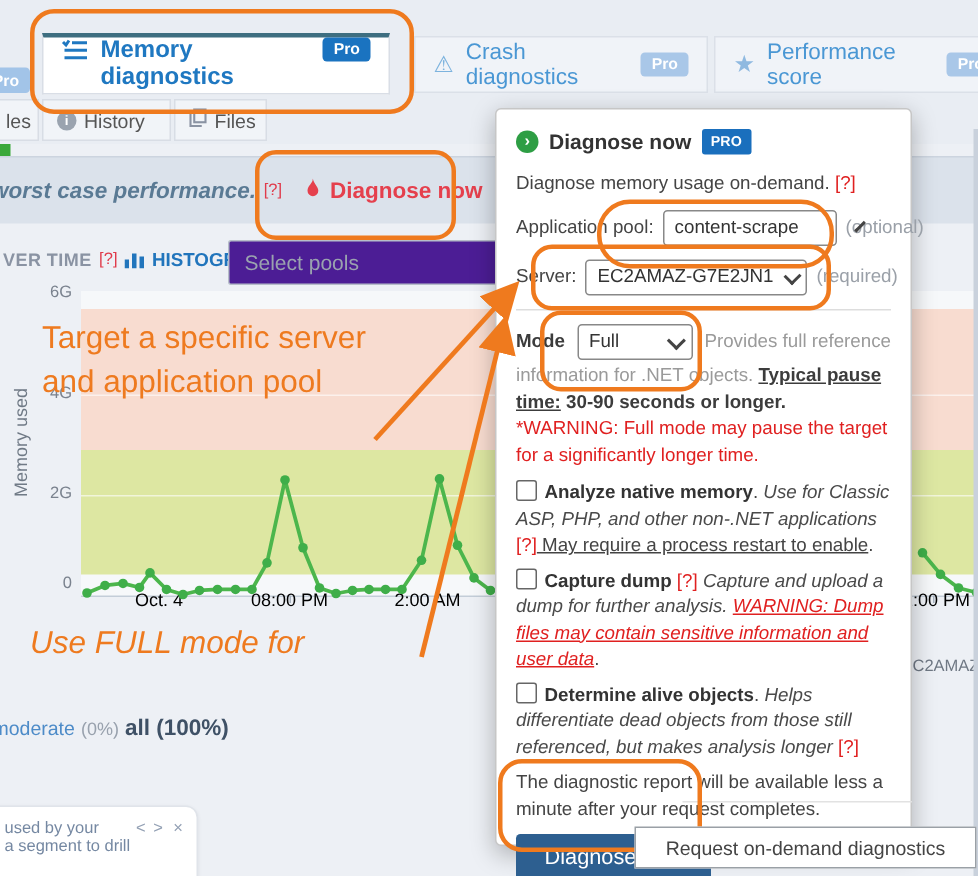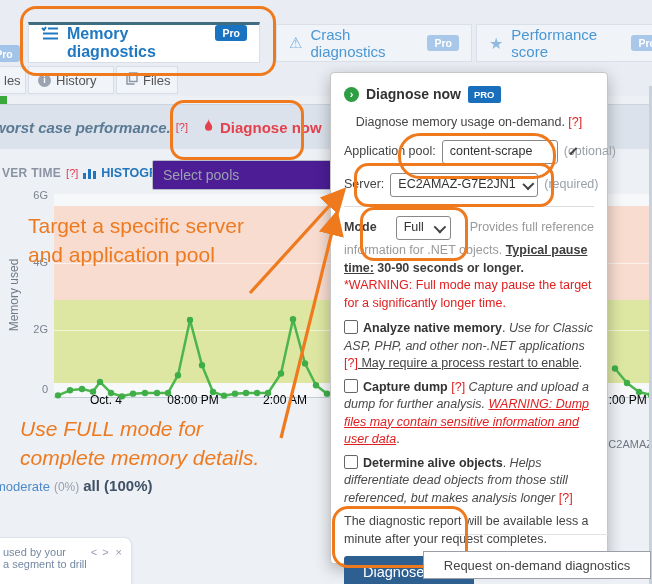--- a/index.html
+++ b/index.html
@@ -58,30 +58,30 @@
   .anno{color:#ee7a1f;font-size:21px;line-height:1.38;z-index:12;}
   
   .dialog{left:330px;top:72px;width:278px;height:492px;background:#fff;border:1px solid #c6c6c6;border-radius:4px;
           box-shadow:0 5px 16px rgba(0,0,0,.28);z-index:30;box-sizing:border-box;padding:12px 13px;
           font-size:12.5px;color:#444;line-height:1.4;}
   .dlg-header{display:flex;align-items:center;gap:7px;margin-bottom:9px;}
   .go-ic{width:15px;height:15px;border-radius:50%;background:#2e9e44;color:#fff;font-size:11px;font-weight:bold;
          display:flex;align-items:center;justify-content:center;line-height:1;}
   .dlg-title{font-weight:bold;color:#333;font-size:14px;}
   .badge-PRO{background:#1a6fbd;color:#fff;font-weight:bold;font-size:9.5px;border-radius:2px;padding:2px 6px;}
-  .dlg-intro{margin-bottom:9px;text-align:center;}
+  .dlg-intro{margin-bottom:9px;}
   .red{color:#e02020;}
   .dlg-row{display:flex;align-items:center;gap:6px;margin-bottom:9px;white-space:nowrap;}
   .note-gray{color:#9aa0a8;}
   .sel{display:inline-flex;align-items:center;justify-content:space-between;border:1px solid #888;border-radius:3px;
        background:#fff;height:24px;padding:0 7px;box-sizing:border-box;font-size:12.5px;color:#333;}
   .chev{width:7px;height:7px;border-right:2px solid #444;border-bottom:2px solid #444;transform:rotate(45deg) translateY(-2px);
         margin-left:7px;}
   .dlg-hr{border:none;border-top:1px solid #ddd;margin:4px 0 9px 0;}
-  .mode-row{display:flex;align-items:center;gap:19px;margin-bottom:2px;white-space:nowrap;}
+  .mode-row{display:flex;align-items:center;gap:8px;margin-bottom:2px;white-space:nowrap;}
   .bold-dark{font-weight:bold;color:#3c3c3c;}
   .gray-txt{color:#9a9a9a;}
   .mode-par{margin-bottom:8px;}
   .u{text-decoration:underline;}
   .cb-block{margin-bottom:6px;}
   .cbx{display:inline-block;width:12px;height:12px;border:1.5px solid #666;border-radius:2px;background:#fff;
        vertical-align:-2px;margin-right:5px;}
   .cb-title{font-weight:bold;color:#333;}
   .ital{font-style:italic;color:#4a4a4a;}
   .redlink{color:#e02020;text-decoration:underline;font-style:italic;}
@@ -247,21 +247,20 @@
   <span class="sum-pct">(0%)</span>
   <span class="sum-all">all (100%)</span>
 </div>
 
 <div class="abs anno" style="left:28px;top:212px;">
   <div>Target a specific server</div>
   <div>and application pool</div>
 </div>
 <div class="abs anno" style="left:20px;top:415px;font-style:italic;">
   <div>Use FULL mode for</div>
-  <div>complete memory details.</div>
 </div>
 
 <div class="abs dialog">
   <div class="dlg-header">
     <span class="go-ic">›</span>
     <span class="dlg-title">Diagnose now</span>
     <span class="badge-PRO">PRO</span>
   </div>
   <div class="dlg-intro">
     <span>Diagnose memory usage on-demand.</span>

